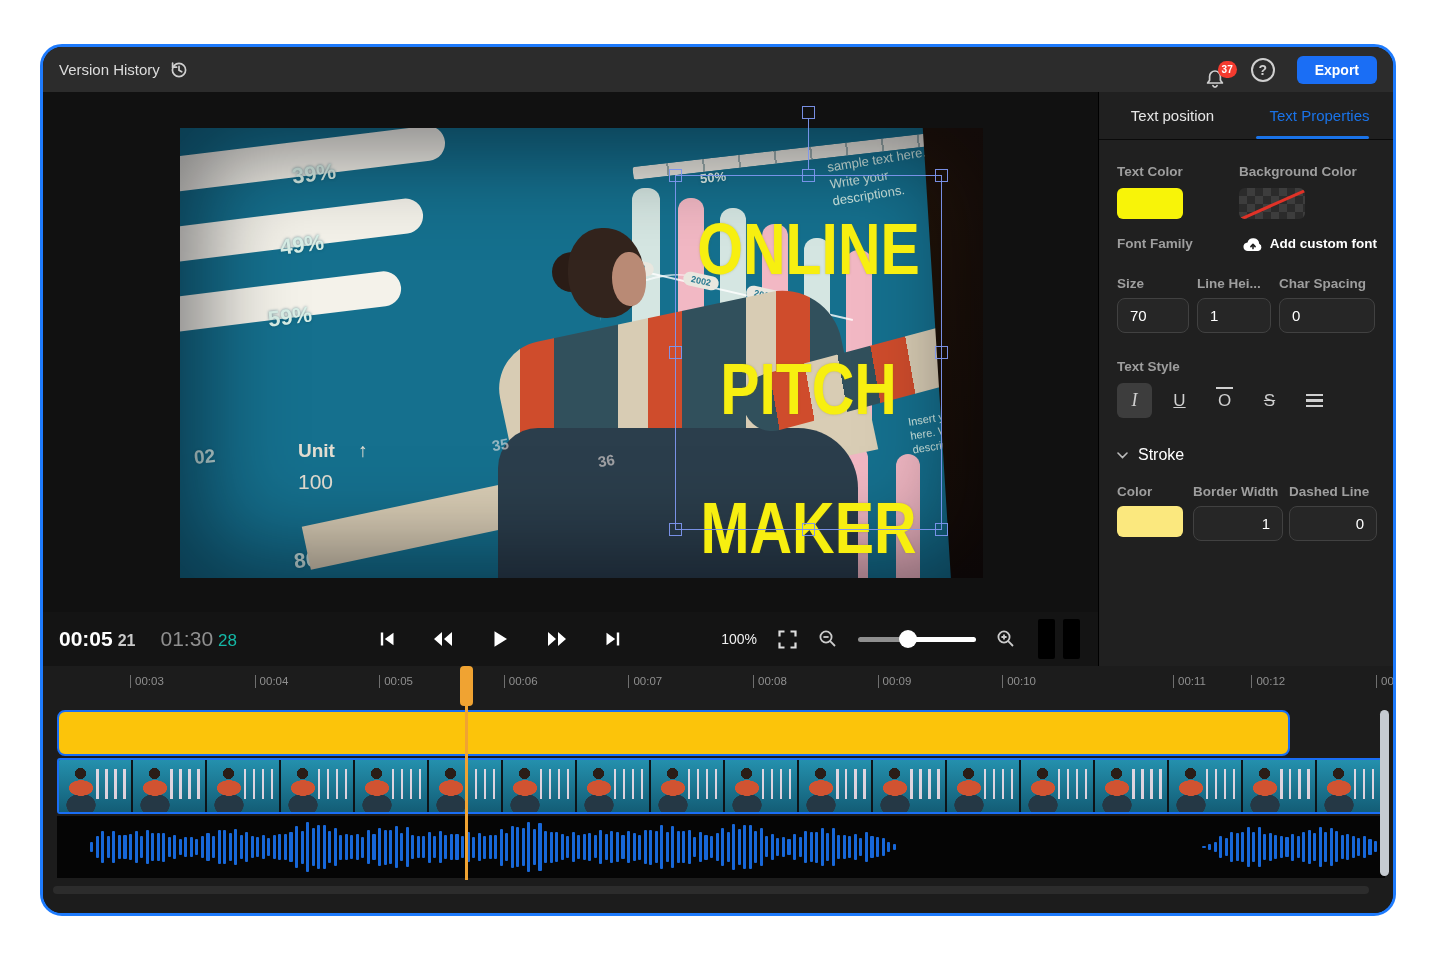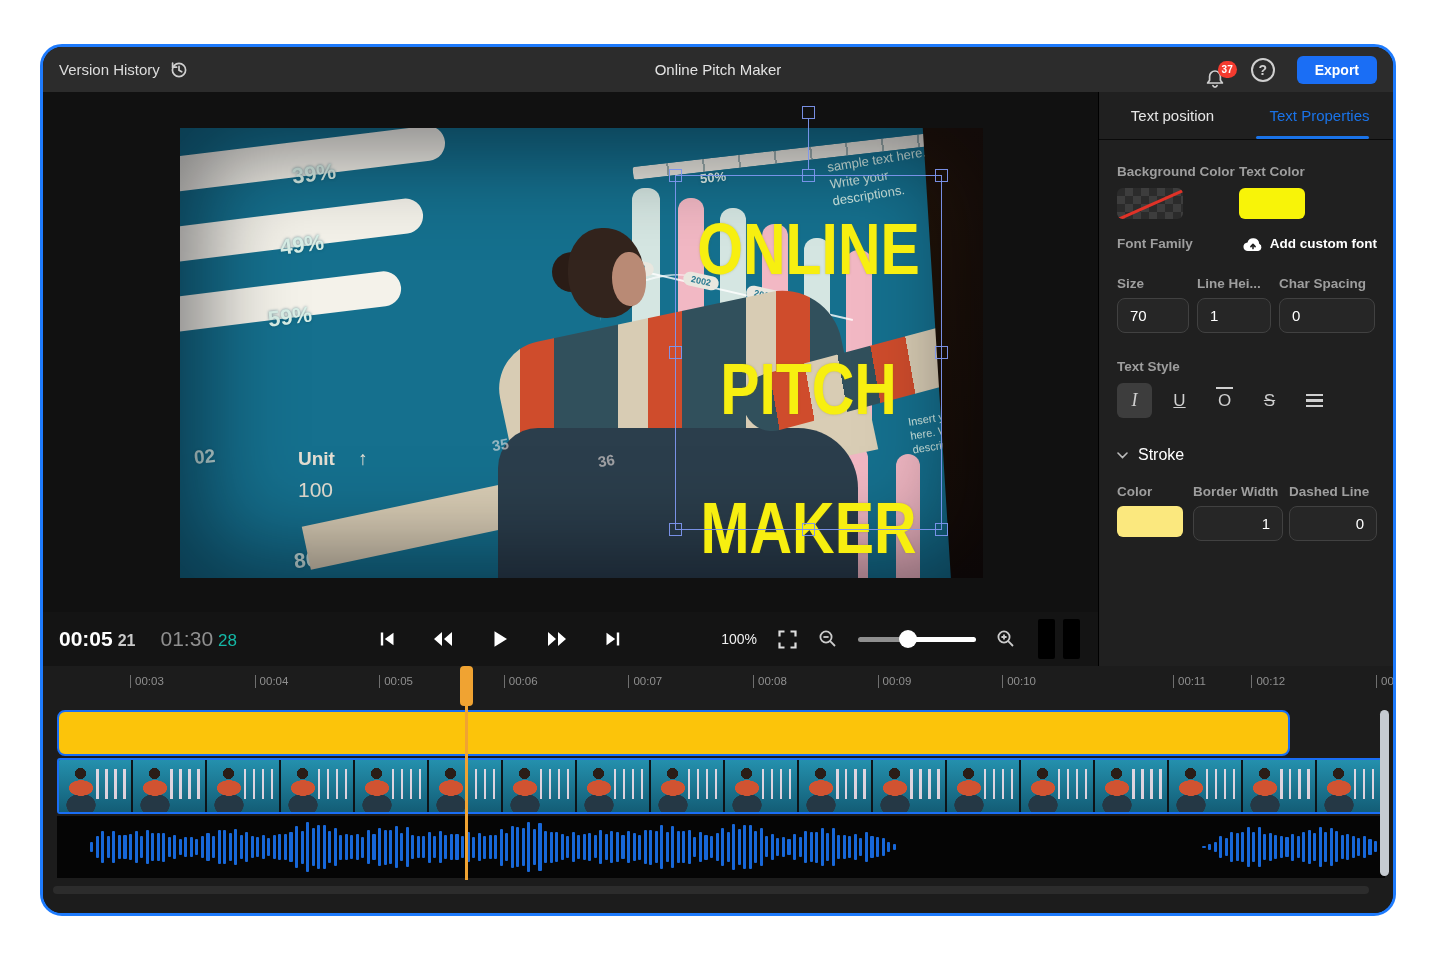--- a/index.html
+++ b/index.html
@@ -37,21 +37,21 @@
   .pctL { position:absolute; color:#d9efe7; font-size:22px; font-weight:bold; transform:rotate(-7deg); text-shadow:0 0 3px rgba(10,70,90,.6); }
   .topnote { position:absolute; left:648px; top:6px; color:#cfe8e2; font-size:13px; line-height:17px; transform:rotate(-9deg); }
   .board-edge { position:absolute; left:452px; top:20px; width:335px; height:13px; background:#e8e6de; transform:rotate(-6.5deg); border-radius:3px; z-index:1;
     background-image:repeating-linear-gradient(90deg,transparent 0 34px,#9aa 34px 36px); }
   .vbar { position:absolute; border-radius:12px; z-index:1; }
   .curve { position:absolute; left:418px; top:150px; width:110px; height:52px; border:0; border-top:2px solid rgba(255,255,255,.65); border-radius:50%; transform:rotate(-18deg); z-index:1; }
   .yline { position:absolute; left:400px; top:128px; width:280px; height:2px; background:rgba(255,255,255,.8); transform:rotate(13deg); transform-origin:left center; z-index:1; }
   .ypill { position:absolute; background:#e9e7df; color:#2a7b92; font-size:9px; font-weight:bold; border-radius:9px; padding:2px 8px; transform:rotate(12deg); z-index:2; }
   .pctS { position:absolute; color:#def0ea; font-weight:bold; transform:rotate(-6deg); text-shadow:0 0 3px rgba(10,70,90,.5); }
   .jnum { position:absolute; color:rgba(255,240,235,.55); font-size:15px; font-weight:bold; transform:rotate(-10deg); z-index:4; }
-  .unit-grp { position:absolute; left:118px; top:320px; color:#e4ded2; z-index:2; }
+  .unit-grp { position:absolute; left:118px; top:312px; color:#e4ded2; z-index:2; }
   .whitepanel { position:absolute; left:443px; top:372px; width:40px; height:80px; background:#e9e7df; transform:rotate(-5deg); z-index:1; }
 
   
   .head { position:absolute; left:388px; top:100px; width:76px; height:90px; background:#33241d; border-radius:46% 54% 50% 50%; z-index:3; }
   .bun { position:absolute; left:372px; top:124px; width:40px; height:40px; background:#2a1c16; border-radius:50%; z-index:3; }
   .face { position:absolute; left:432px; top:124px; width:34px; height:54px; background:#b98a75; border-radius:50% 50% 45% 55%; z-index:3; }
   .shoulders { position:absolute; left:322px; top:186px; width:346px; height:150px; border-radius:48px 60px 10px 10px; transform:rotate(-12deg); z-index:2;
     background:repeating-linear-gradient(102deg,#d8ccb4 0 30px,#cf4c2c 30px 64px,#31505c 64px 128px); }
   .arm { position:absolute; left:560px; top:222px; width:236px; height:58px; border-radius:30px; transform:rotate(-15deg); z-index:2;
     background:repeating-linear-gradient(95deg,#31505c 0 34px,#cf4c2c 34px 70px,#d8ccb4 70px 104px); }
@@ -162,21 +162,20 @@
     <div class="vh">
       <span>Version History</span>
       <span>
         <svg width="21" height="21" viewBox="0 0 21 21" fill="none">
           <circle cx="11" cy="11" r="6.6" stroke="#cfcfcf" stroke-width="1.7"></circle>
           <path d="M11 7.4v3.8l2.7 1.6" stroke="#cfcfcf" stroke-width="1.7" stroke-linecap="round"></path>
           <path d="M4.6 4.2v4h4" stroke="#cfcfcf" stroke-width="1.7" stroke-linecap="round" fill="none"></path>
         </svg>
       </span>
     </div>
-    <div class="title">Online Pitch Maker</div>
     <div class="topbar-right">
       <div class="bell-wrap">
         <span>
           <svg width="24" height="25" viewBox="0 0 24 25" fill="none">
             <path d="M12 4a5.4 5.4 0 0 0-5.4 5.4v3.8L4.6 16h14.8l-2-2.8V9.4A5.4 5.4 0 0 0 12 4z" stroke="#cfcfcf" stroke-width="1.7" stroke-linejoin="round"></path>
             <path d="M9.9 18.6a2.2 2.2 0 0 0 4.2 0" stroke="#cfcfcf" stroke-width="1.7" stroke-linecap="round"></path>
           </svg>
         </span>
         <span class="badge">37</span>
       </div>
@@ -351,26 +350,26 @@
 
     <div class="panel">
       <div class="tabs">
         <div class="tab">Text position</div>
         <div class="tab active">Text Properties</div>
       </div>
 
       <div class="p-body">
         <div class="color-grid">
           <div>
+            <div class="lbl">Text Color</div>
+            <div class="swatch sw-yellow"></div>
+          </div>
+          <div>
             <div class="lbl">Background Color</div>
             <div class="swatch checker"></div>
-          </div>
-          <div>
-            <div class="lbl">Text Color</div>
-            <div class="swatch sw-yellow"></div>
           </div>
         </div>
 
         <div class="ff-row">
           <div class="lbl">Font Family</div>
           <div class="addfont">
             <span>
               <svg width="22" height="17" viewBox="0 0 22 17">
                 <path d="M6 16a4.3 4.3 0 0 1-.5-8.6A6 6 0 0 1 17.2 8.8 3.8 3.8 0 0 1 16.3 16H6z" fill="#fff"></path>
                 <path d="M11 13.6V9.8M8.9 11.6 11 9.3l2.1 2.3" stroke="#202020" stroke-width="1.6" fill="none" stroke-linecap="round" stroke-linejoin="round"></path>

